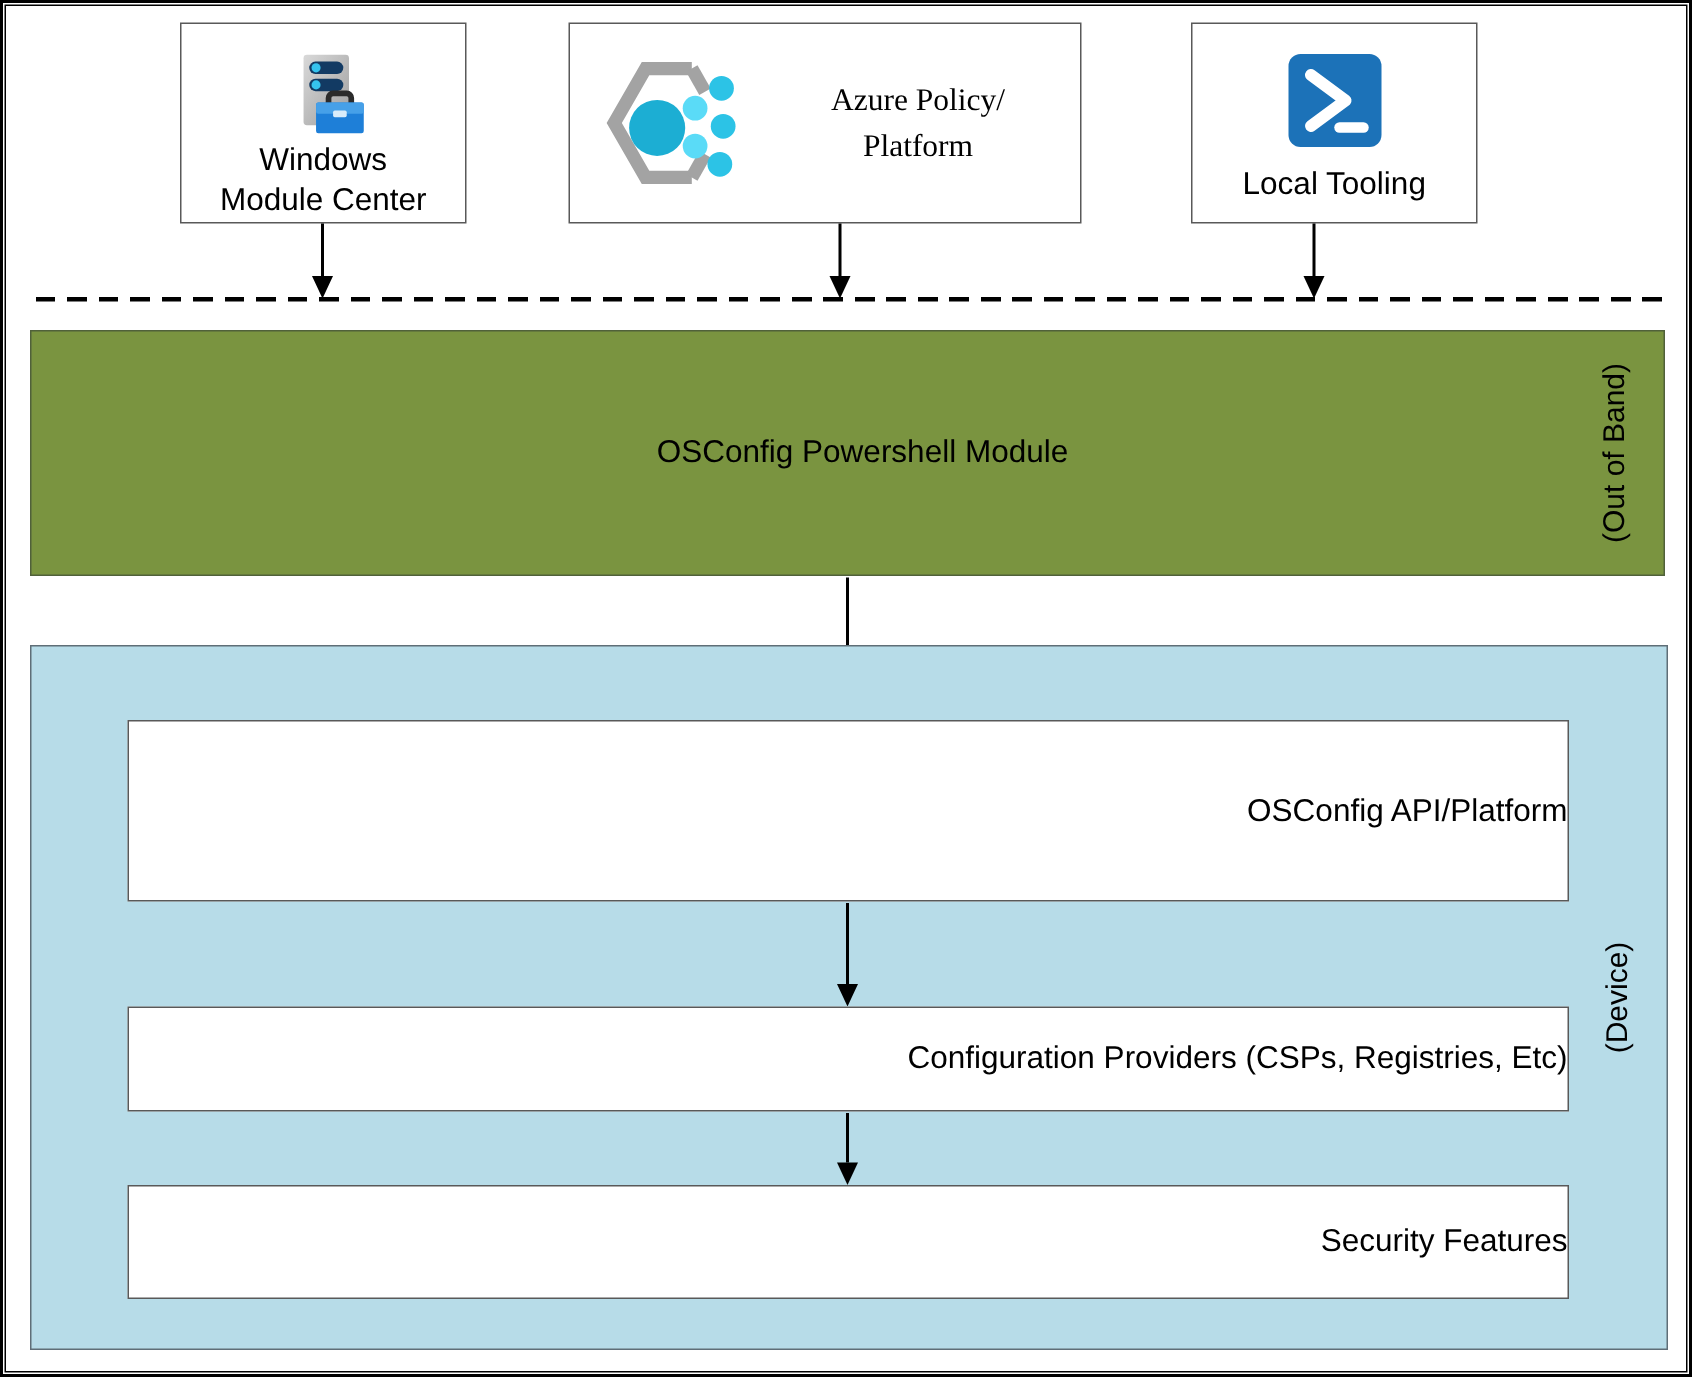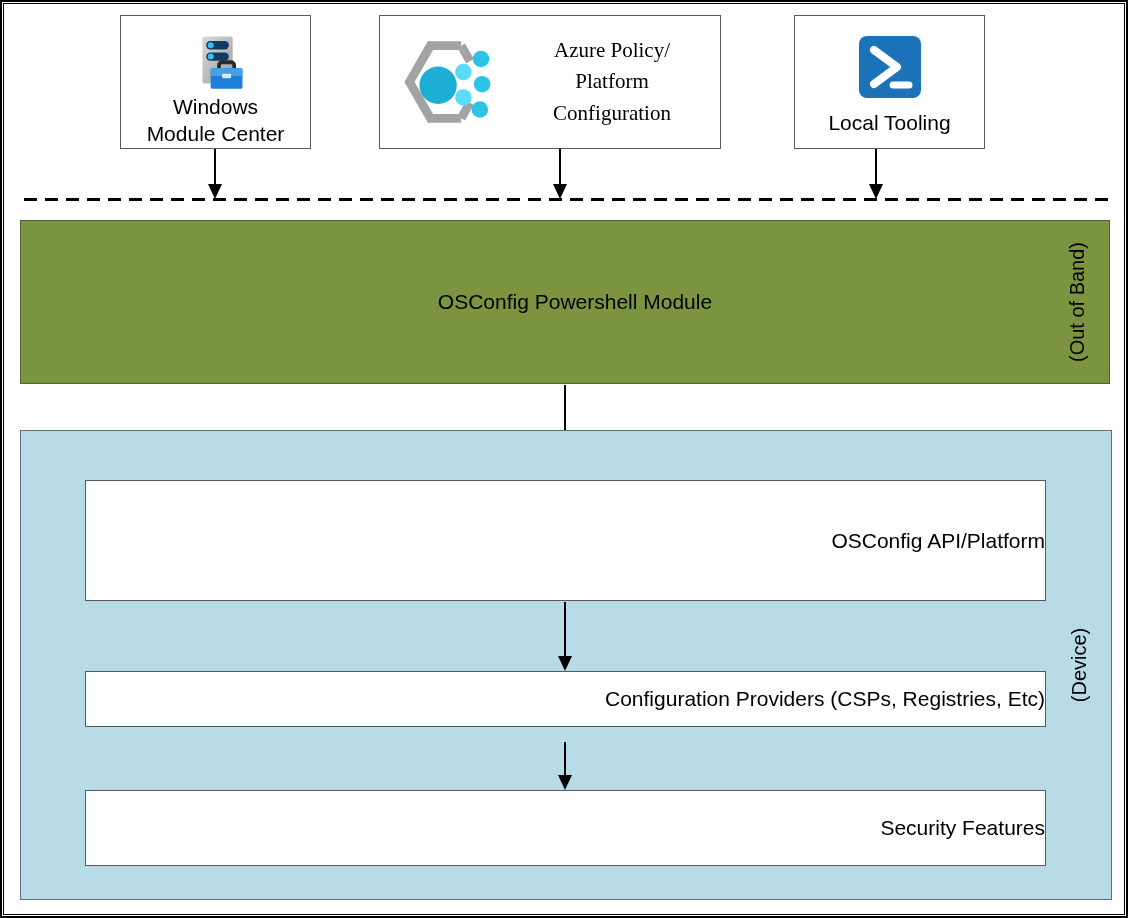--- a/index.html
+++ b/index.html
@@ -85,21 +85,20 @@
       <circle cx="41" cy="53" r="17" fill="#1CAED3"></circle>
       <circle cx="64" cy="41" r="7.5" fill="#5ADBF7"></circle>
       <circle cx="64" cy="64" r="7.5" fill="#5ADBF7"></circle>
       <circle cx="80" cy="29" r="7.5" fill="#2CC3E6"></circle>
       <circle cx="81" cy="52" r="7.5" fill="#2CC3E6"></circle>
       <circle cx="79" cy="75" r="7.5" fill="#2CC3E6"></circle>
     </svg>
     <div class="azure-text">
       <div>Azure Policy/</div>
       <div>Platform</div>
-      <div>Configuration</div>
     </div>
   </div>
 
   <div class="src-box src-col" style="left:792px;width:191px;padding-top:8px;gap:10px;">
     <svg width="64" height="64" viewBox="0 0 64 64">
       <rect x="1" y="1" width="62" height="62" rx="8" fill="#1C72B8"></rect>
       <path d="M16 15 L39 32 L16 49" stroke="#FFFFFF" stroke-width="8" fill="none" stroke-linecap="round" stroke-linejoin="round"></path>
       <line x1="35" y1="50" x2="51" y2="50" stroke="#FFFFFF" stroke-width="7" stroke-linecap="round"></line>
     </svg>
     <div class="src-label">Local Tooling</div>
@@ -135,21 +134,21 @@
 
   <div class="layer-box" style="top:478px;height:121px;">
     <span>OSConfig API/Platform</span>
   </div>
 
   <div class="arrow" style="left:556px;top:600px;height:69px;">
     <div class="shaft"></div>
     <div class="head"></div>
   </div>
 
-  <div class="layer-box" style="top:669px;height:56px;padding-left:47px;">
+  <div class="layer-box" style="top:669px;height:70px;padding-left:47px;">
     <span>Configuration Providers (CSPs, Registries, Etc)</span>
   </div>
 
   <div class="arrow" style="left:556px;top:740px;height:48px;">
     <div class="shaft"></div>
     <div class="head"></div>
   </div>
 
   <div class="layer-box" style="top:788px;height:76px;">
     <span>Security Features</span>

